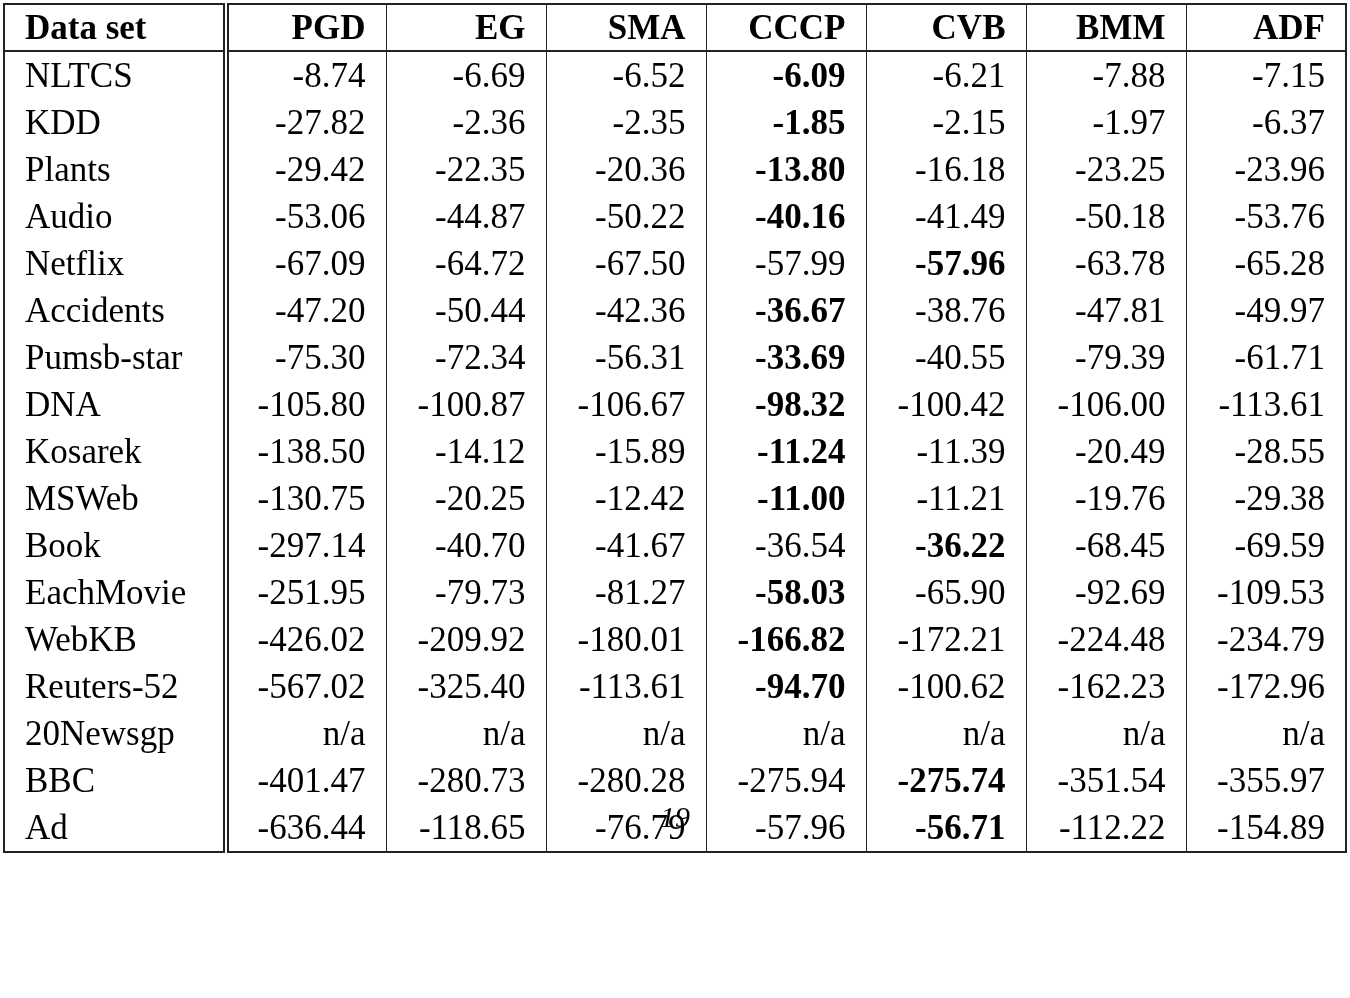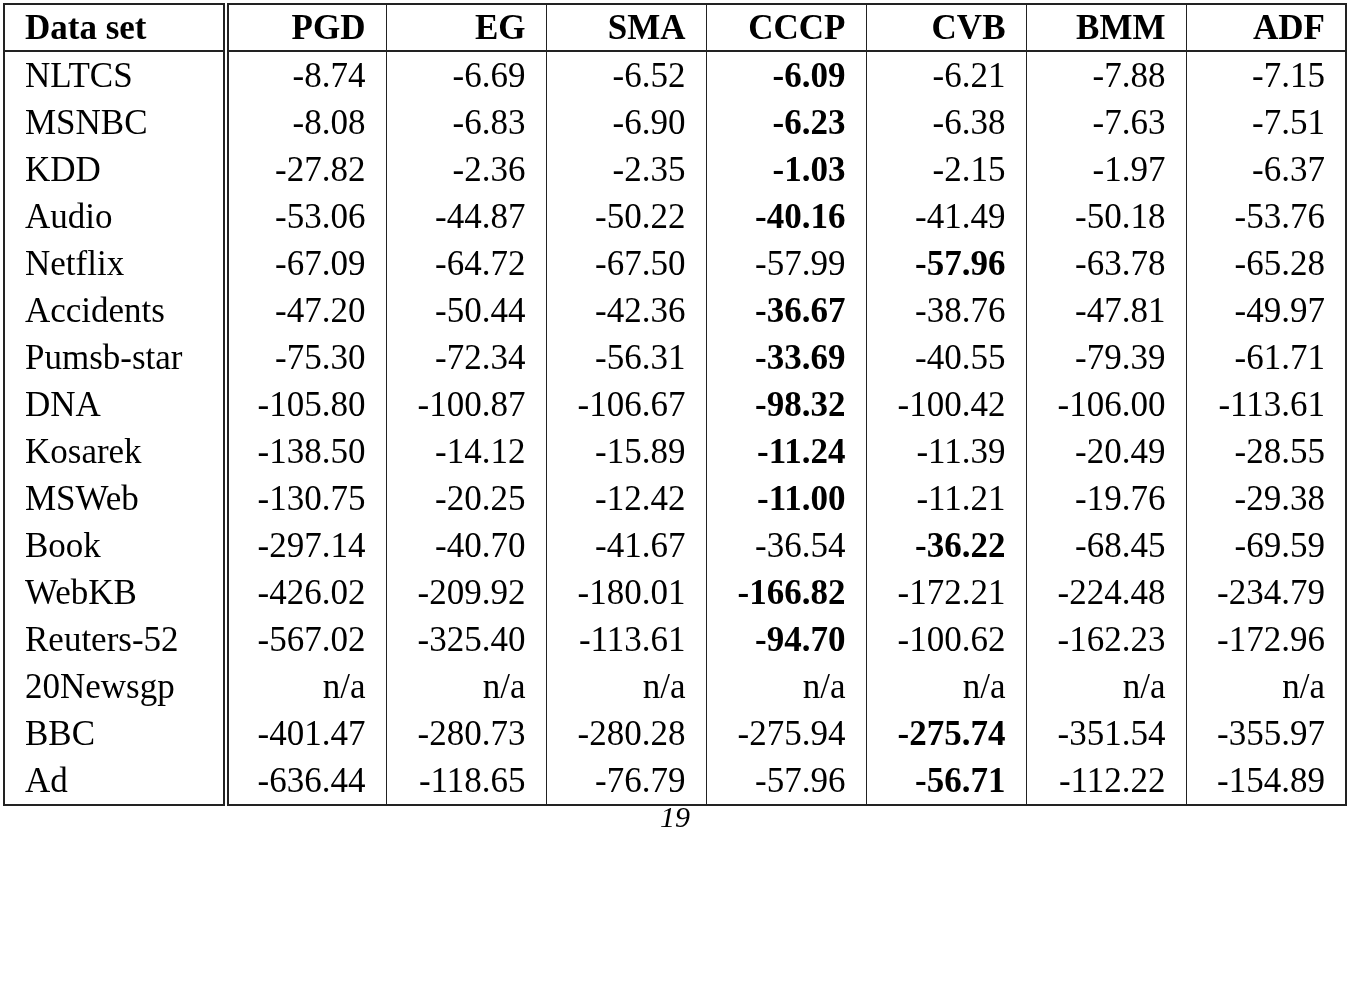--- a/index.html
+++ b/index.html
@@ -68,38 +68,38 @@
         <td class="name-col">NLTCS</td>
         <td>-8.74</td>
         <td>-6.69</td>
         <td>-6.52</td>
         <td class="best">-6.09</td>
         <td>-6.21</td>
         <td>-7.88</td>
         <td>-7.15</td>
       </tr>
       <tr>
-        <td class="name-col">MSNBC</td>
-        <td>-8.08</td>
-        <td>-6.83</td>
-        <td>-6.90</td>
-        <td class="best">-6.23</td>
-        <td>-6.38</td>
-        <td>-7.63</td>
-        <td>-7.51</td>
-      </tr>
-      <tr>
         <td class="name-col">KDD</td>
         <td>-27.82</td>
         <td>-2.36</td>
         <td>-2.35</td>
-        <td class="best">-1.03</td>
+        <td class="best">-1.85</td>
         <td>-2.15</td>
         <td>-1.97</td>
         <td>-6.37</td>
+      </tr>
+      <tr>
+        <td class="name-col">Plants</td>
+        <td>-29.42</td>
+        <td>-22.35</td>
+        <td>-20.36</td>
+        <td class="best">-13.80</td>
+        <td>-16.18</td>
+        <td>-23.25</td>
+        <td>-23.96</td>
       </tr>
       <tr>
         <td class="name-col">Audio</td>
         <td>-53.06</td>
         <td>-44.87</td>
         <td>-50.22</td>
         <td class="best">-40.16</td>
         <td>-41.49</td>
         <td>-50.18</td>
         <td>-53.76</td>
@@ -168,20 +168,30 @@
         <td class="name-col">Book</td>
         <td>-297.14</td>
         <td>-40.70</td>
         <td>-41.67</td>
         <td>-36.54</td>
         <td class="best">-36.22</td>
         <td>-68.45</td>
         <td>-69.59</td>
       </tr>
       <tr>
+        <td class="name-col">EachMovie</td>
+        <td>-251.95</td>
+        <td>-79.73</td>
+        <td>-81.27</td>
+        <td class="best">-58.03</td>
+        <td>-65.90</td>
+        <td>-92.69</td>
+        <td>-109.53</td>
+      </tr>
+      <tr>
         <td class="name-col">WebKB</td>
         <td>-426.02</td>
         <td>-209.92</td>
         <td>-180.01</td>
         <td class="best">-166.82</td>
         <td>-172.21</td>
         <td>-224.48</td>
         <td>-234.79</td>
       </tr>
       <tr>

